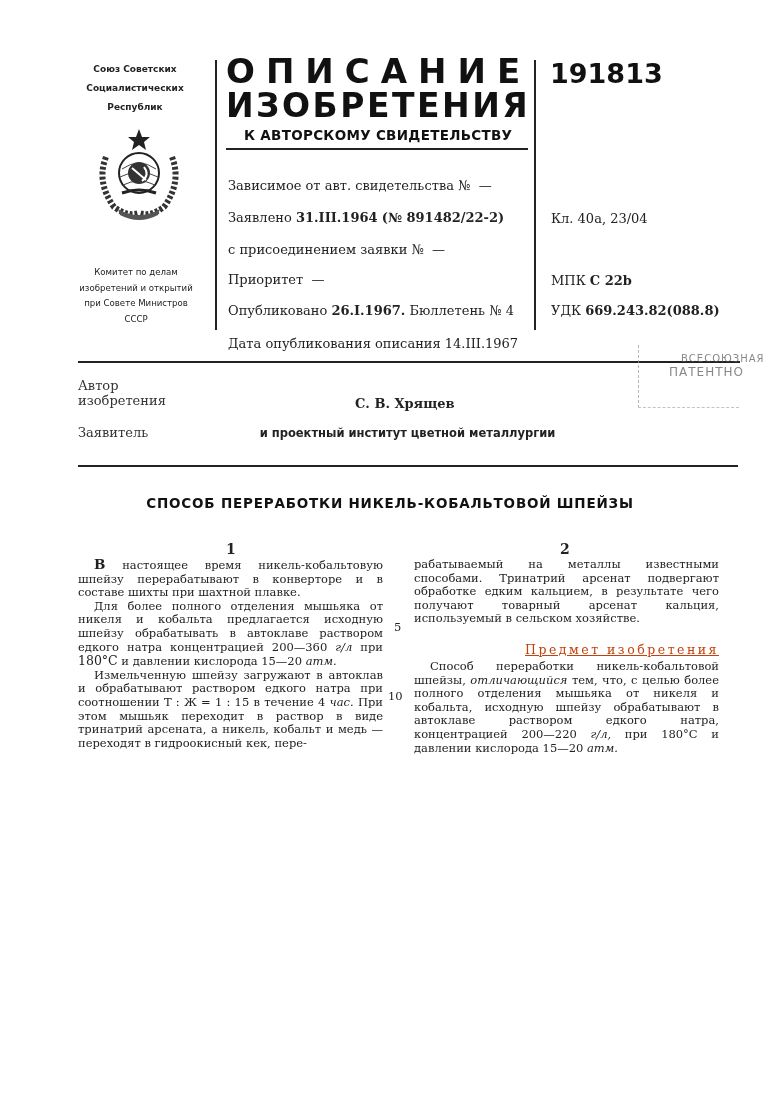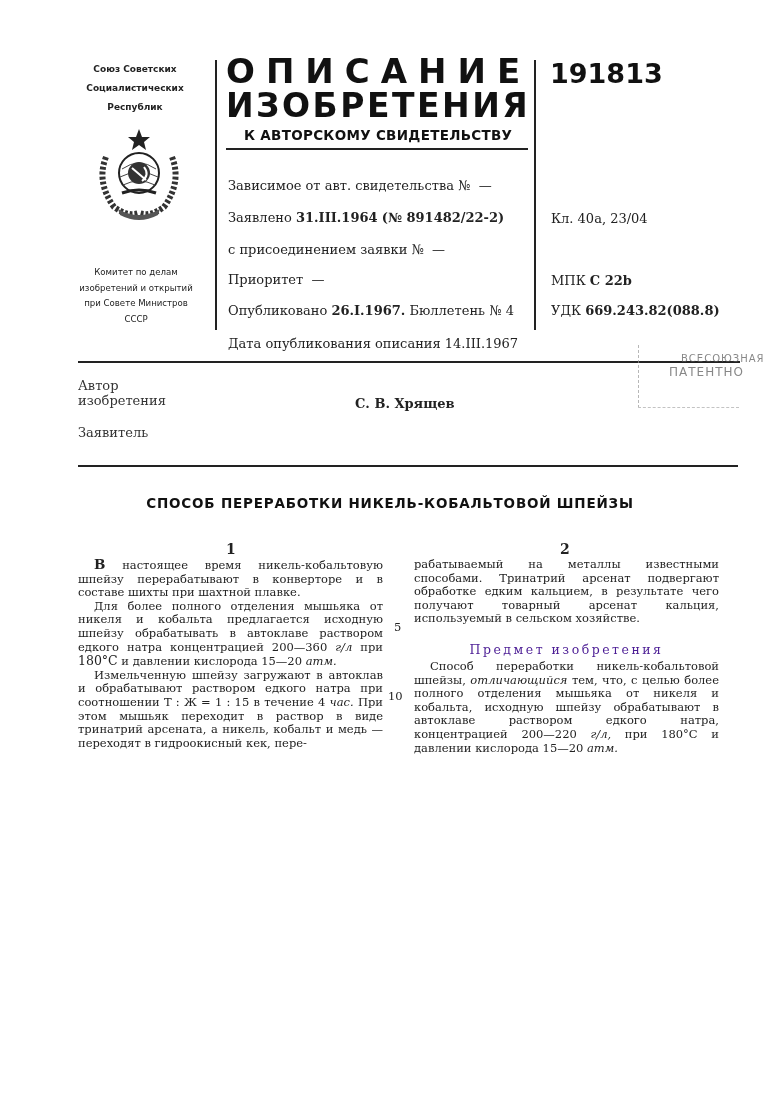--- a/index.html
+++ b/index.html
@@ -40,21 +40,21 @@
   .doc-title { left: 80px; top: 495px; width: 620px; text-align: center; font-family: "DejaVu Sans", sans-serif; font-weight: bold; font-size: 13.5px; letter-spacing: 0.8px; color: #111; }
 
   .colnum { font-family: "DejaVu Serif", serif; font-weight: bold; font-size: 14px; color: #222; }
   .col { font-size: 11.5px; line-height: 13.6px; color: #222; text-align: justify; width: 305px; }
   .col p { margin: 0; text-indent: 16px; }
   .col p.noindent { text-indent: 0; }
   .col .big { font-size: 13.5px; font-weight: bold; }
   .col i { font-style: italic; }
   .linenum { font-family: "DejaVu Serif", serif; font-size: 11.5px; color: #222; }
   .linenum.bold { font-weight: normal; }
-  .subject { font-size: 12.5px; letter-spacing: 2.5px; text-align: center; width: 305px; color: #4c1d95; }
+  .subject { font-size: 12.5px; letter-spacing: 2.5px; text-align: right; width: 305px; color: #c2410c; text-decoration: underline; }
 </style>
 </head>
 <body>
 
 <div class="abs union">
   <div>Союз Советских</div>
   <div>Социалистических</div>
   <div>Республик</div>
 </div>
 
@@ -122,20 +122,21 @@
 </div>
 
 <div class="abs label-left" style="top:378px;">
   <div>Автор</div>
   <div>изобретения</div>
 </div>
 <div class="abs author">С. В. Хрящев</div>
 
 <div class="abs label-left" style="top:425px;">Заявитель</div>
 <div class="abs applicant">
+  <div>и проектный институт цветной металлургии</div>
 </div>
 
 <div class="abs hrule" style="top:465px; width:660px;"></div>
 
 <div class="abs doc-title">СПОСОБ ПЕРЕРАБОТКИ НИКЕЛЬ-КОБАЛЬТОВОЙ ШПЕЙЗЫ</div>
 
 <div class="abs colnum" style="left:226px; top:541px;">1</div>
 <div class="abs col" style="left:78px; top:558px;">
   <p><span class="big">В</span><span> настоящее время никель-кобальтовую шпейзу перерабатывают в конверторе и в составе шихты при шахтной плавке.</span></p>
   <p><span>Для более полного отделения мышьяка от никеля и кобальта предлагается исходную шпейзу обрабатывать в автоклаве раствором едкого натра концентрацией 200—360 </span><i>г/л</i><span> при </span><span class="big" style="font-weight:normal;font-size:12.5px;">180°С</span><span> и давлении кислорода 15—20 </span><i>атм.</i></p>

